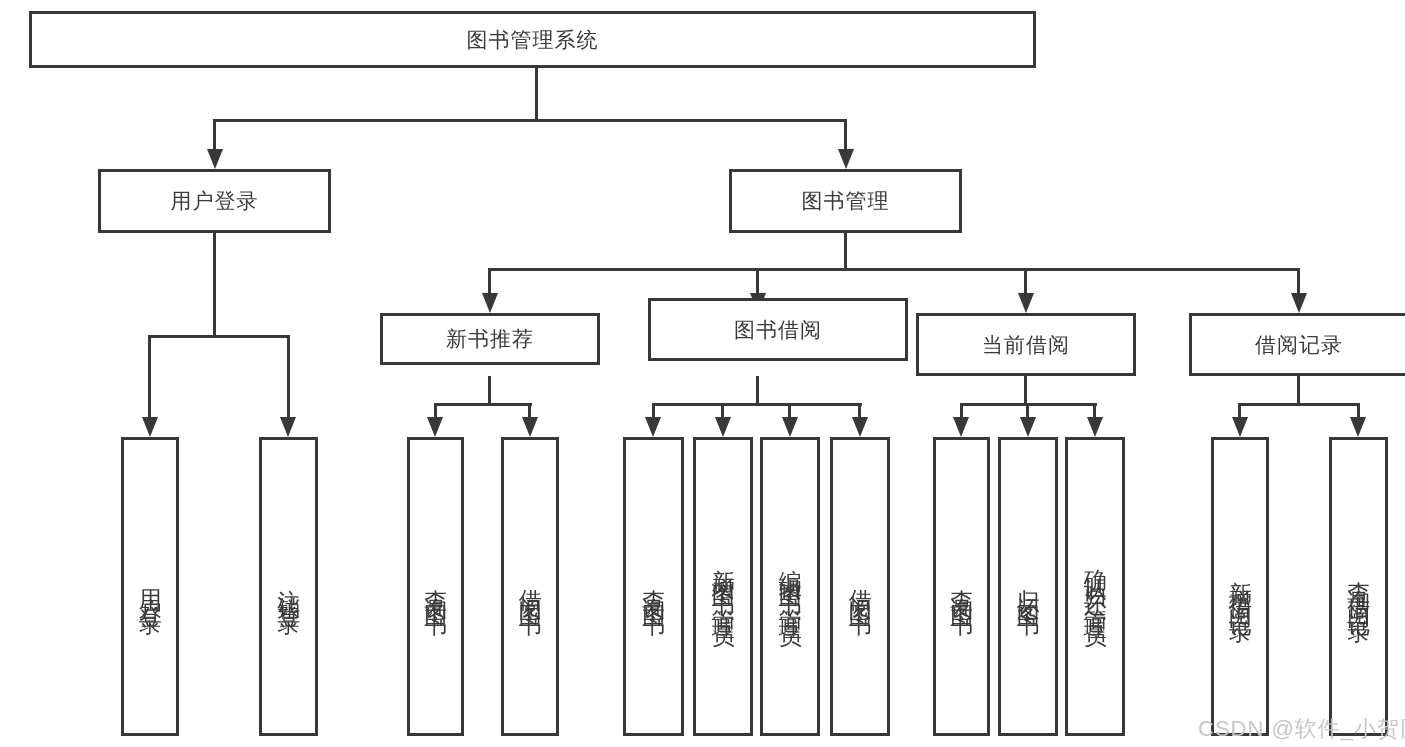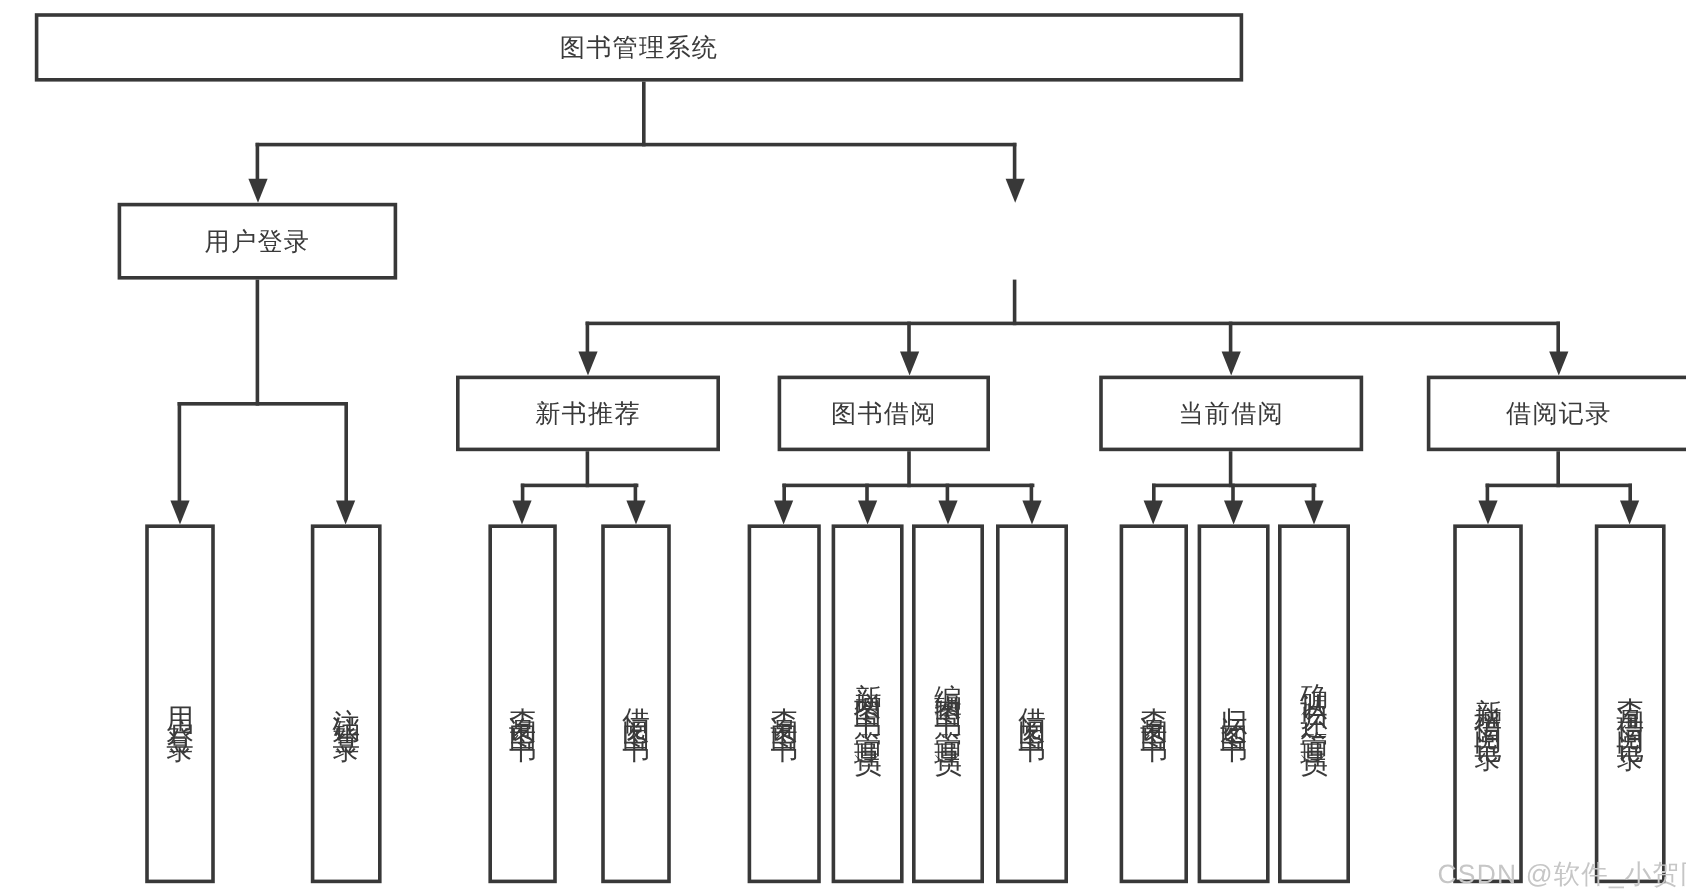--- a/index.html
+++ b/index.html
@@ -68,43 +68,46 @@
   <div class="vline" style="left:519px;top:68px;height:54px"></div>
   <div class="hline" style="left:197px;top:119px;width:634px"></div>
   <div class="vline" style="left:197px;top:119px;height:32px"></div>
   <div class="arrow" style="left:191px;top:149px"></div>
   <div class="vline" style="left:828px;top:119px;height:32px"></div>
   <div class="arrow" style="left:822px;top:149px"></div>
 
   <div class="node h" style="left:82px;top:169px;width:233px;height:64px">
     <span>用户登录</span>
   </div>
+  <div class="node h" style="left:713px;top:169px;width:233px;height:64px">
+    <span>图书管理</span>
+  </div>
 
   <div class="vline" style="left:197px;top:233px;height:105px"></div>
   <div class="hline" style="left:132px;top:335px;width:142px"></div>
   <div class="vline" style="left:132px;top:335px;height:84px"></div>
   <div class="arrow" style="left:126px;top:417px"></div>
   <div class="vline" style="left:271px;top:335px;height:84px"></div>
   <div class="arrow" style="left:264px;top:417px"></div>
 
   <div class="vline" style="left:828px;top:233px;height:38px"></div>
   <div class="hline" style="left:472px;top:268px;width:812px"></div>
   <div class="vline" style="left:472px;top:268px;height:27px"></div>
   <div class="arrow" style="left:466px;top:293px"></div>
   <div class="vline" style="left:740px;top:268px;height:27px"></div>
   <div class="arrow" style="left:734px;top:293px"></div>
   <div class="vline" style="left:1008px;top:268px;height:27px"></div>
   <div class="arrow" style="left:1002px;top:293px"></div>
   <div class="vline" style="left:1281px;top:268px;height:27px"></div>
   <div class="arrow" style="left:1275px;top:293px"></div>
 
-  <div class="node h" style="left:364px;top:313px;width:220px;height:63px">
+  <div class="node h" style="left:364px;top:313px;width:220px;height:52px">
     <span>新书推荐</span>
   </div>
-  <div class="node h" style="left:632px;top:313px;width:177px;height:63px">
+  <div class="node h" style="left:632px;top:298px;width:260px;height:63px">
     <span>图书借阅</span>
   </div>
   <div class="node h" style="left:900px;top:313px;width:220px;height:63px">
     <span>当前借阅</span>
   </div>
   <div class="node h" style="left:1173px;top:313px;width:220px;height:63px">
     <span>借阅记录</span>
   </div>
 
   <div class="vline" style="left:472px;top:376px;height:30px"></div>

